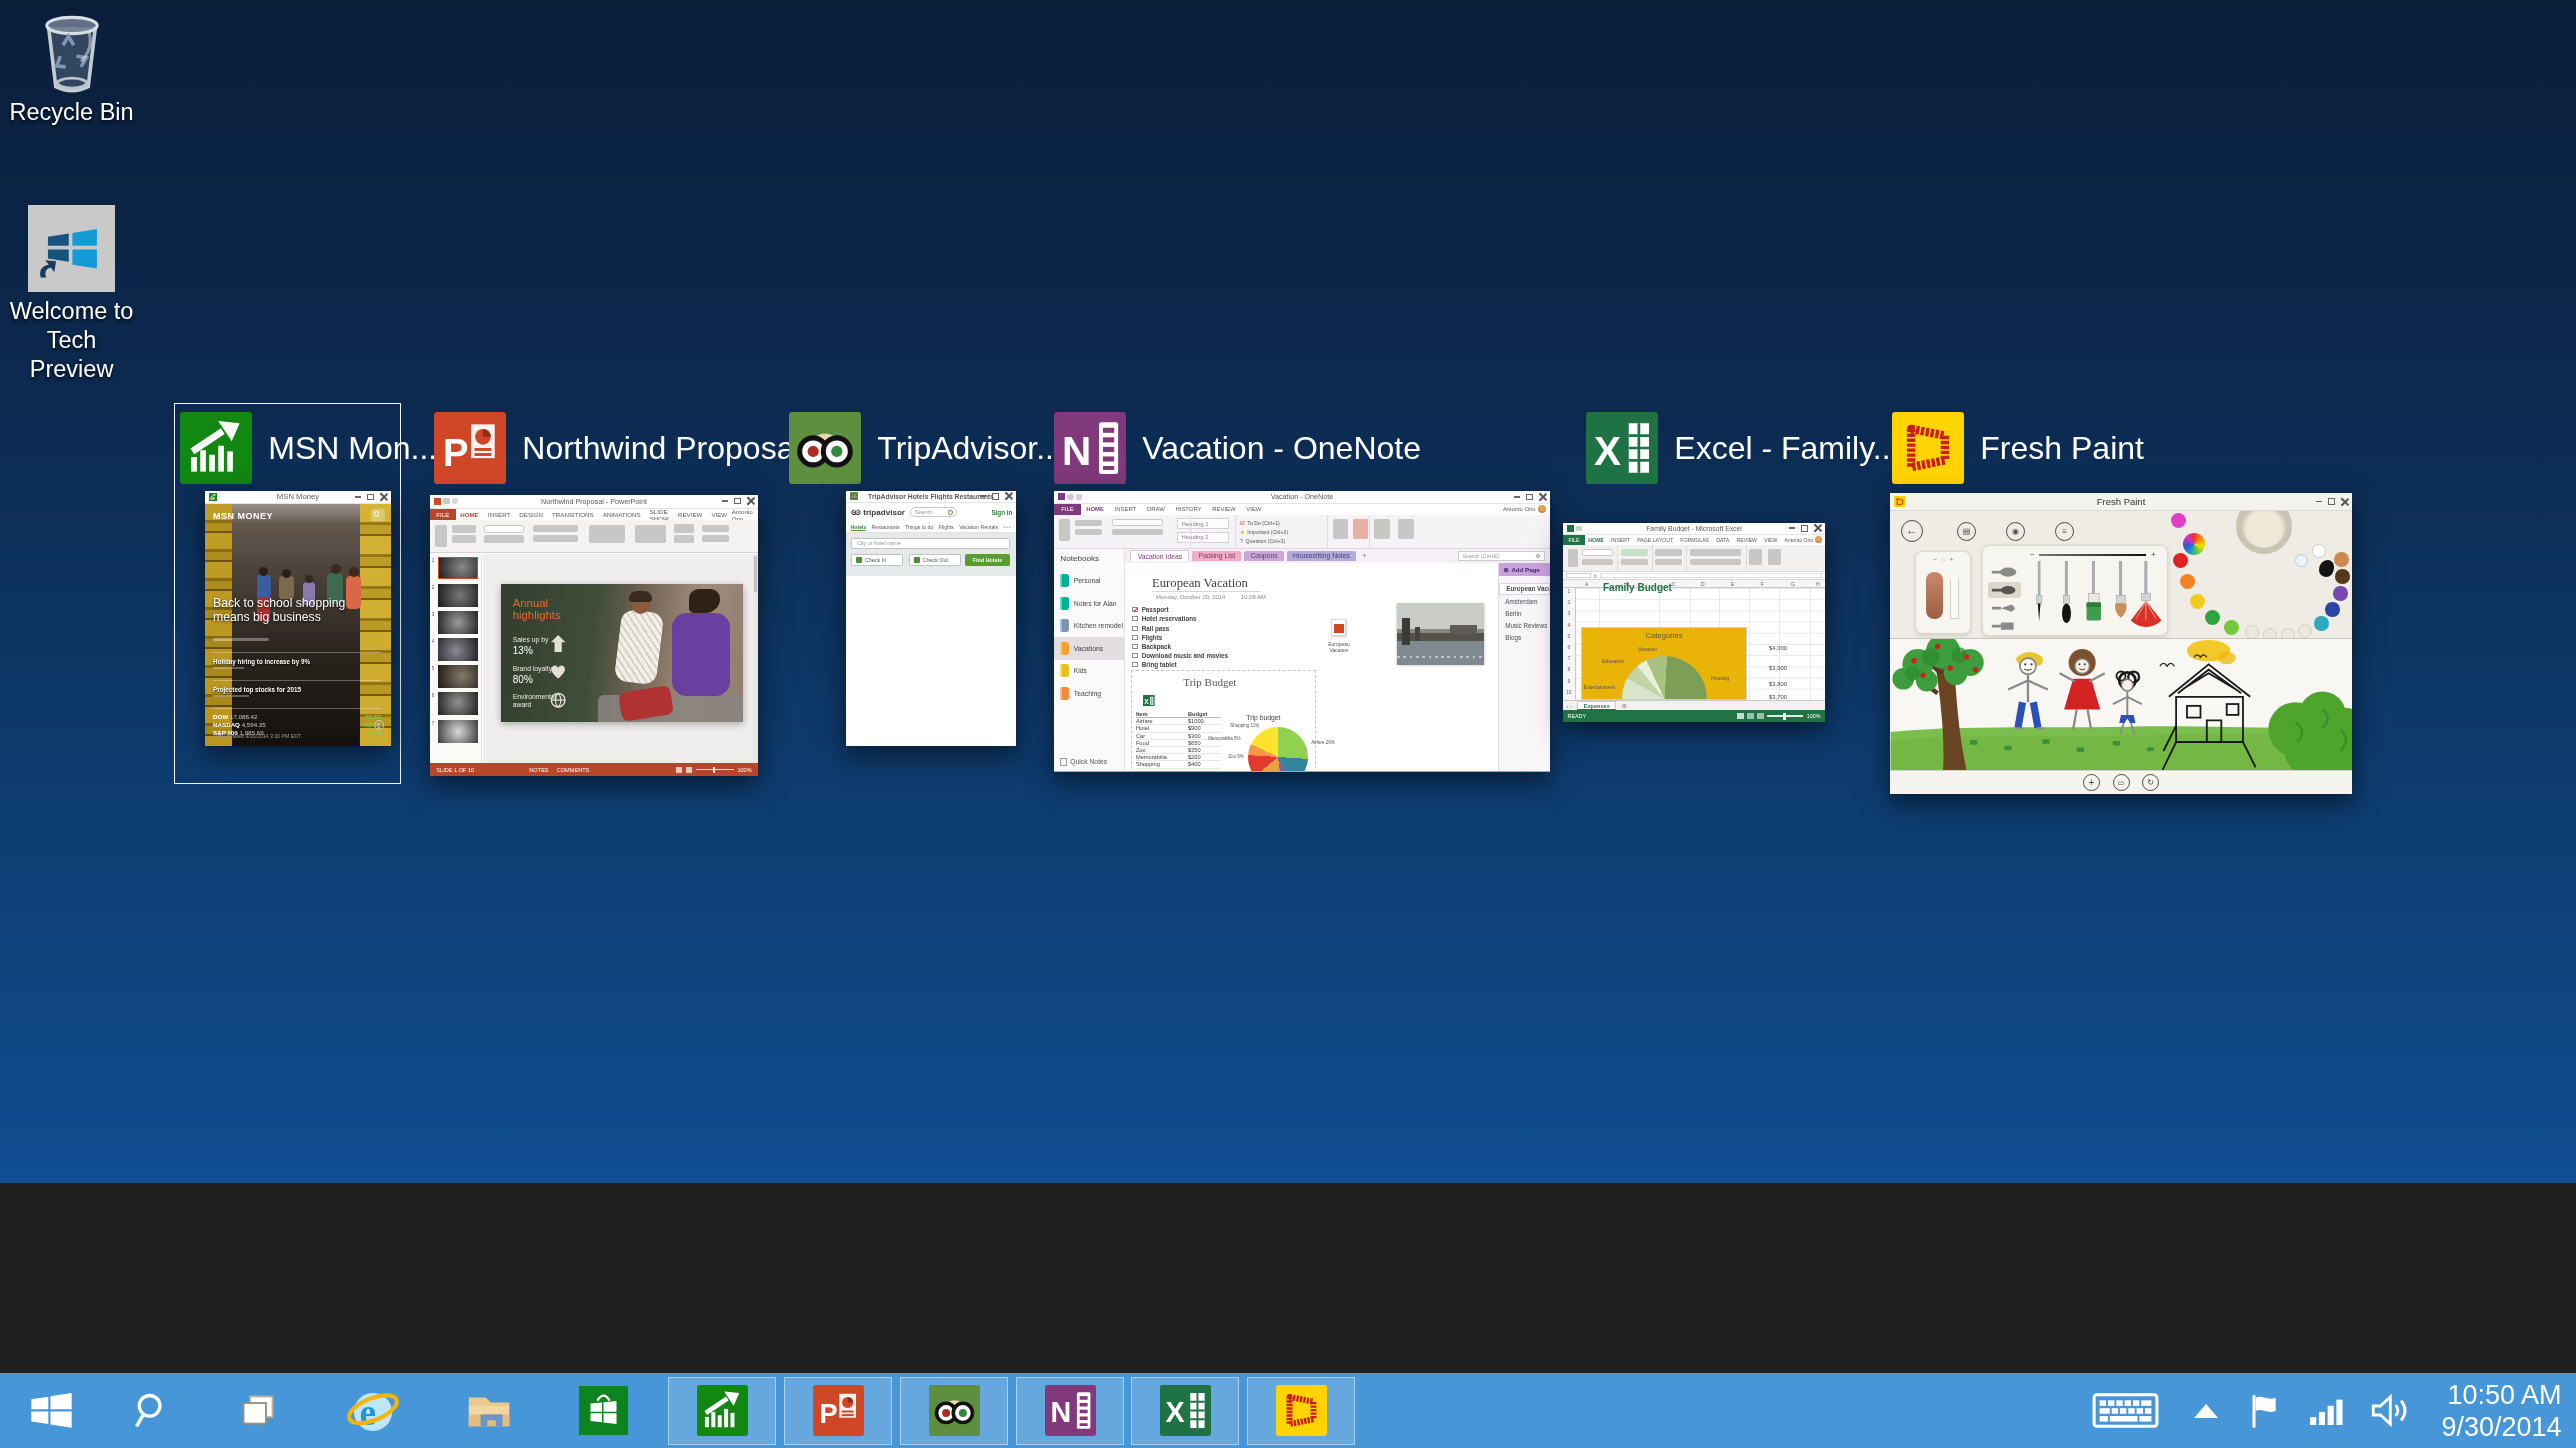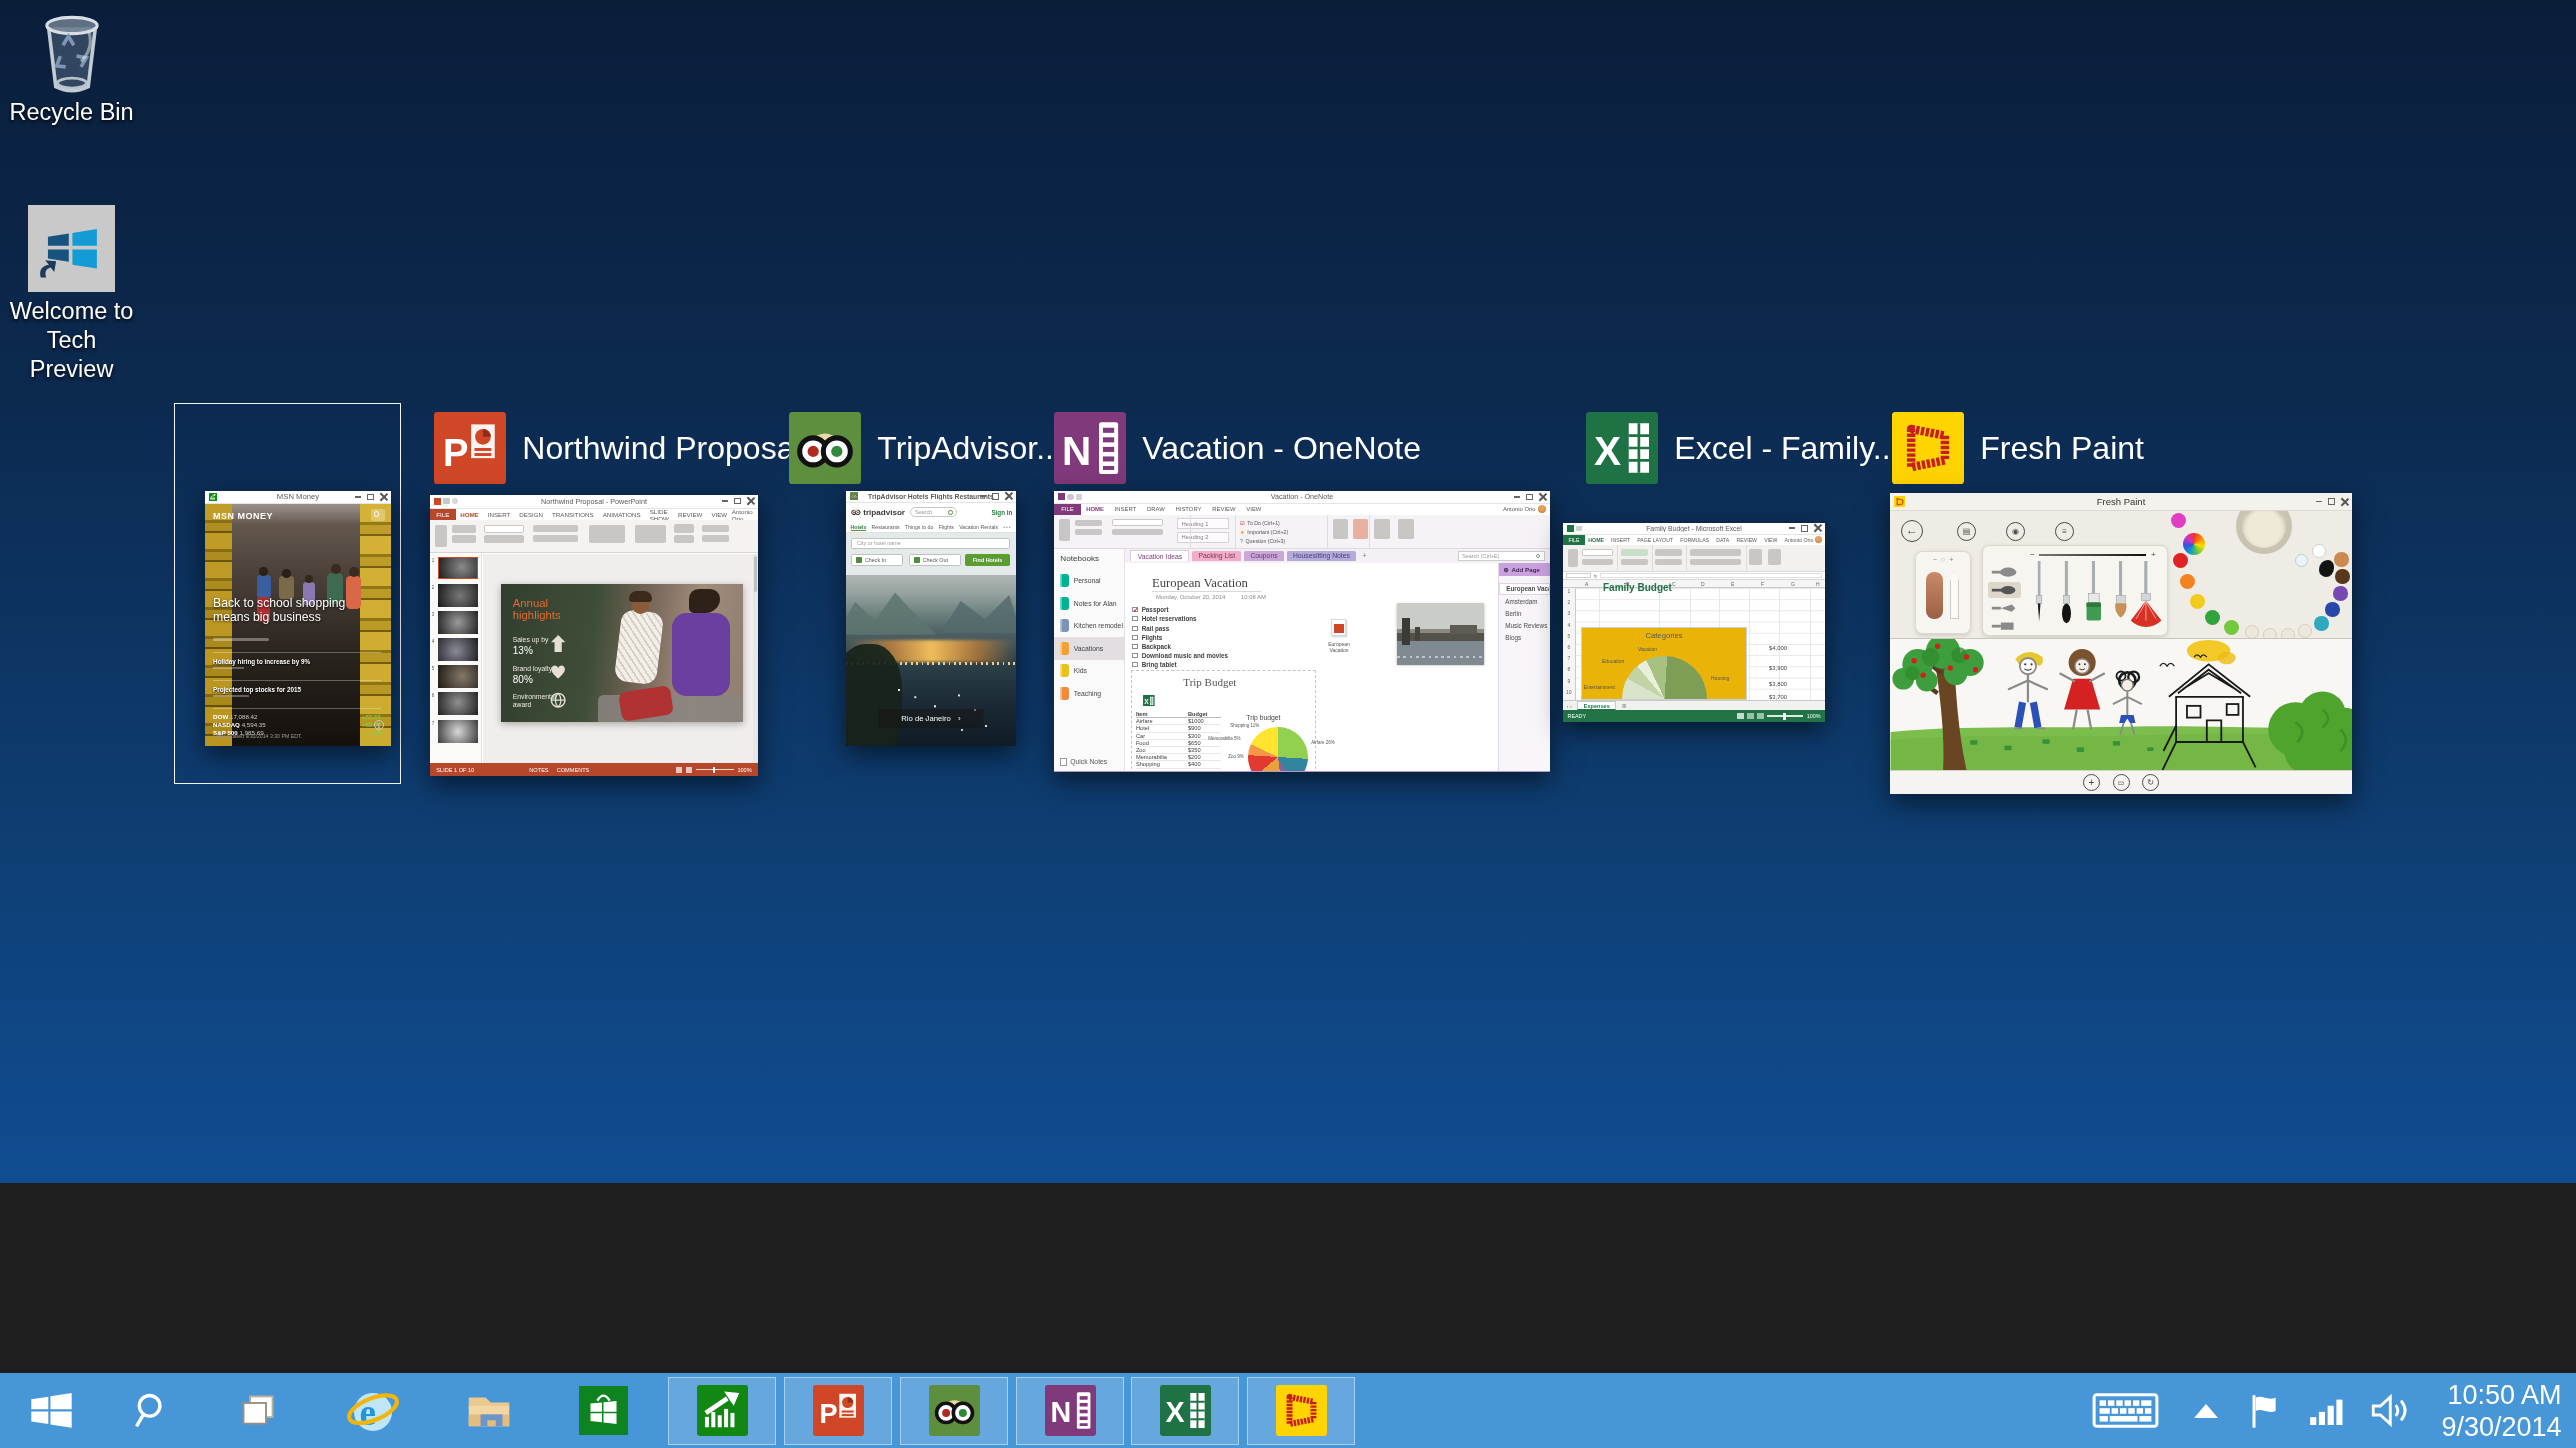--- a/index.html
+++ b/index.html
@@ -193,20 +193,26 @@
 </div>
 <div class="desk-ico" style="left:3.6px;top:11px">
   <svg width="72" height="83" viewBox="0 0 80 92">
         <use href="#i-recycle"></use>
       </svg>
   <div style="margin-top:3.6px">Recycle Bin</div>
 </div>
 
 <div class="sel-box"></div>
 
+<div class="tv-label" style="left:180px;top:412px;max-width:210px">
+  <svg viewBox="0 0 80 80" width="72" height="72">
+        <use href="#i-msn"></use>
+      </svg>
+  <span>MSN Mon...</span>
+    </div>
 <div class="tv-label" style="left:434px;top:412px">
   <svg viewBox="0 0 80 80" width="72" height="72">
         <use href="#i-ppt"></use>
       </svg>
   <span>Northwind Proposa...</span>
     </div>
 <div class="tv-label" style="left:789px;top:412px">
   <svg viewBox="0 0 80 80" width="72" height="72">
         <use href="#i-trip"></use>
       </svg>
@@ -431,32 +437,20 @@
     <div class="abs" style="left:5.4px;top:21px;width:52px;height:11.8px;background:#fff;border:0.9px solid #C2C2C2;border-radius:1.8px;font-size:5.4px;color:#555;display:flex;align-items:center;gap:2.7px;padding:0 3.6px">
           <span style="width:6.3px;height:6.3px;background:#4F8A3D;display:inline-block;border-radius:0.9px"></span>
           <span>Check In</span>
         </div>
     <div class="abs" style="left:63px;top:21px;width:52px;height:11.8px;background:#fff;border:0.9px solid #C2C2C2;border-radius:1.8px;font-size:5.4px;color:#555;display:flex;align-items:center;gap:2.7px;padding:0 3.6px">
           <span style="width:6.3px;height:6.3px;background:#4F8A3D;display:inline-block;border-radius:0.9px"></span>
           <span>Check Out</span>
         </div>
     <div class="abs" style="left:119px;top:21px;width:45px;height:11.8px;background:#5A9E32;border-radius:1.8px;color:#fff;font-size:5.4px;font-weight:bold;display:flex;align-items:center;justify-content:center">
           <span>Find Hotels</span>
-        </div>
-  </div>
-  <div class="abs" style="left:0;top:84px;width:100%;bottom:0;background:linear-gradient(180deg,#AEB6B4 0%,#98A4A1 10%,#6E8380 22%,#4E6063 34%,#2E4148 50%,#1C2C38 72%,#101B25 100%);overflow:hidden">
-    <div class="abs" style="left:-9px;top:12.7px;width:100px;height:47px;background:#5E7470;clip-path:polygon(0 100%,18% 30%,38% 70%,58% 10%,80% 60%,100% 100%);opacity:.85"></div>
-    <div class="abs" style="right:-5.4px;top:18px;width:81px;height:40px;background:#54696A;clip-path:polygon(0 100%,25% 20%,55% 65%,85% 5%,100% 100%);opacity:.8"></div>
-    <div class="abs" style="left:0;top:65px;width:100%;height:22px;background:linear-gradient(90deg,rgba(235,150,55,0) 0%,rgba(235,150,55,.65) 28%,rgba(250,195,90,.95) 50%,rgba(235,145,50,.6) 76%,rgba(235,150,55,0) 100%);filter:blur(1.4px)"></div>
-    <div class="abs" style="left:0;top:87px;width:100%;height:2.7px;background:repeating-linear-gradient(90deg,rgba(255,220,150,.9) 0 1.8px,transparent 1.8px 5.4px)"></div>
-    <div class="abs" style="left:-16.3px;bottom:-7.2px;width:72px;height:109px;background:#17231A;border-radius:50% 40% 30% 50%;opacity:.92"></div>
-    <div class="abs" style="left:52px;top:114px;width:1.8px;height:1.8px;background:#EEE;box-shadow:16.3px 7.2px 0 #DDD,36px 16.3px 0 #EEE,60px 5.4px 0 #DDD,76px 20px 0 #EEE,27px 29px 0 #CCC,87px 36px 0 #DDD,63px 40px 0 #CCC"></div>
-    <div class="abs" style="left:50%;bottom:18px;transform:translateX(-50%);width:105px;height:19px;background:rgba(22,22,22,.58);display:flex;align-items:center;justify-content:center;gap:7.2px;color:#fff;font-size:7.7px">
-          <span>Rio de Janeiro</span>
-          <span style="font-size:8.1px">›</span>
         </div>
   </div>
 </div>
 
 <div class="win" style="left:1054px;top:491px;width:496px;height:281px;border-bottom:1.8px solid #B597C9">
   <div class="wtb" style="height:12.7px">
     <span style="width:7.2px;height:7.2px;background:#80397B;display:inline-block;margin-right:2.7px"></span>
     <span style="width:6.3px;height:6.3px;background:#D0C4D0;display:inline-block;border-radius:50%;margin-right:1.8px"></span>
     <span style="width:6.3px;height:6.3px;background:#D8D0D8;display:inline-block;border-radius:0.9px"></span>
     <span class="wt" style="font-size:7.2px">Vacation - OneNote</span>

